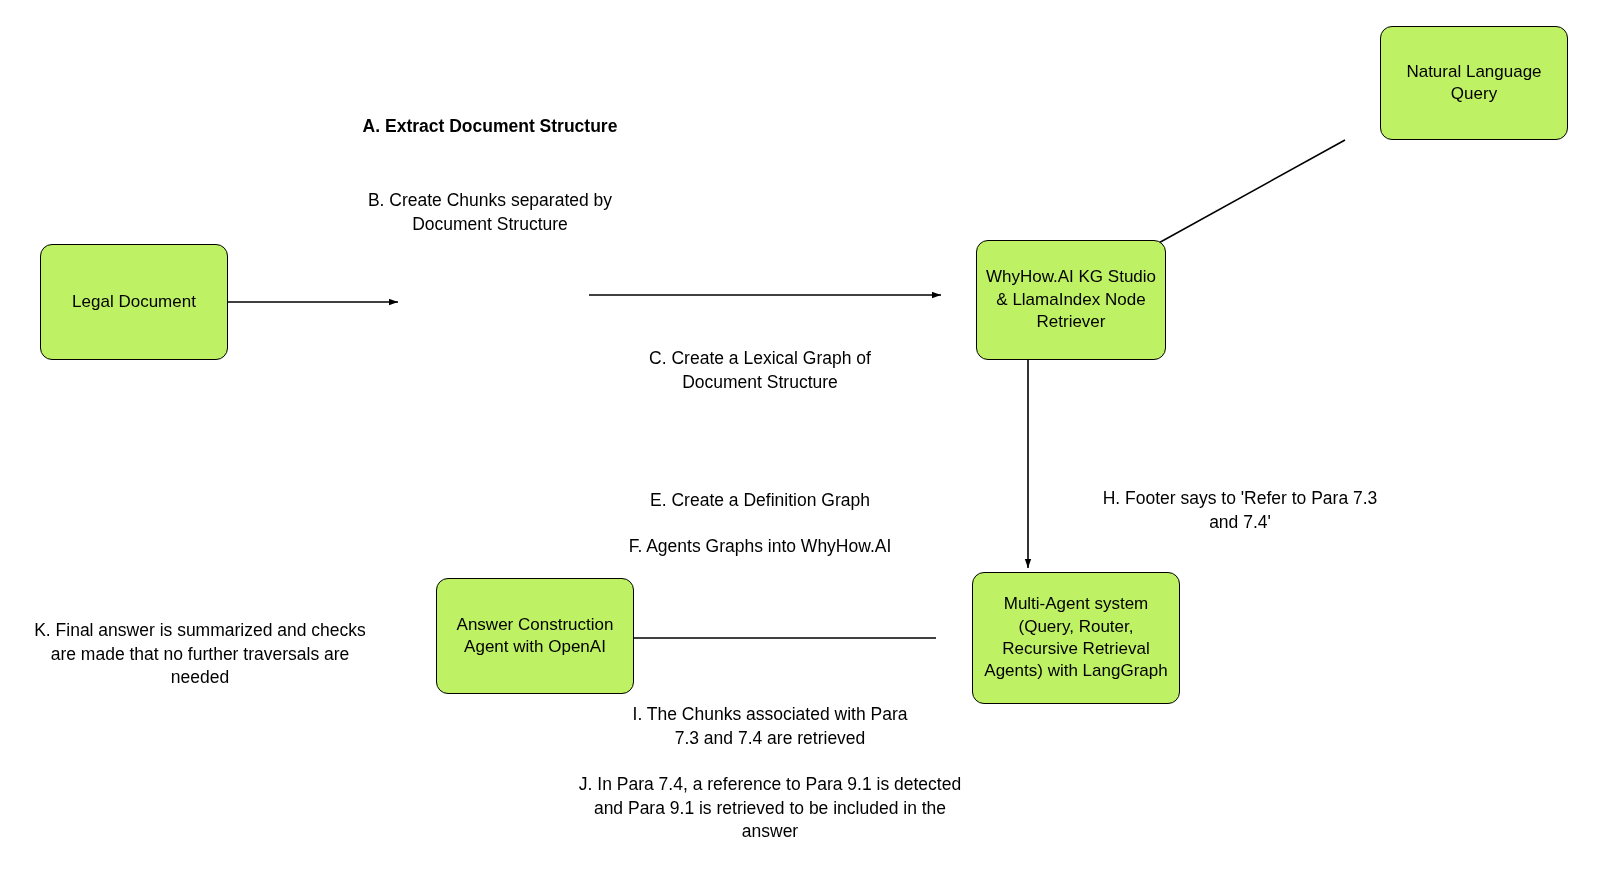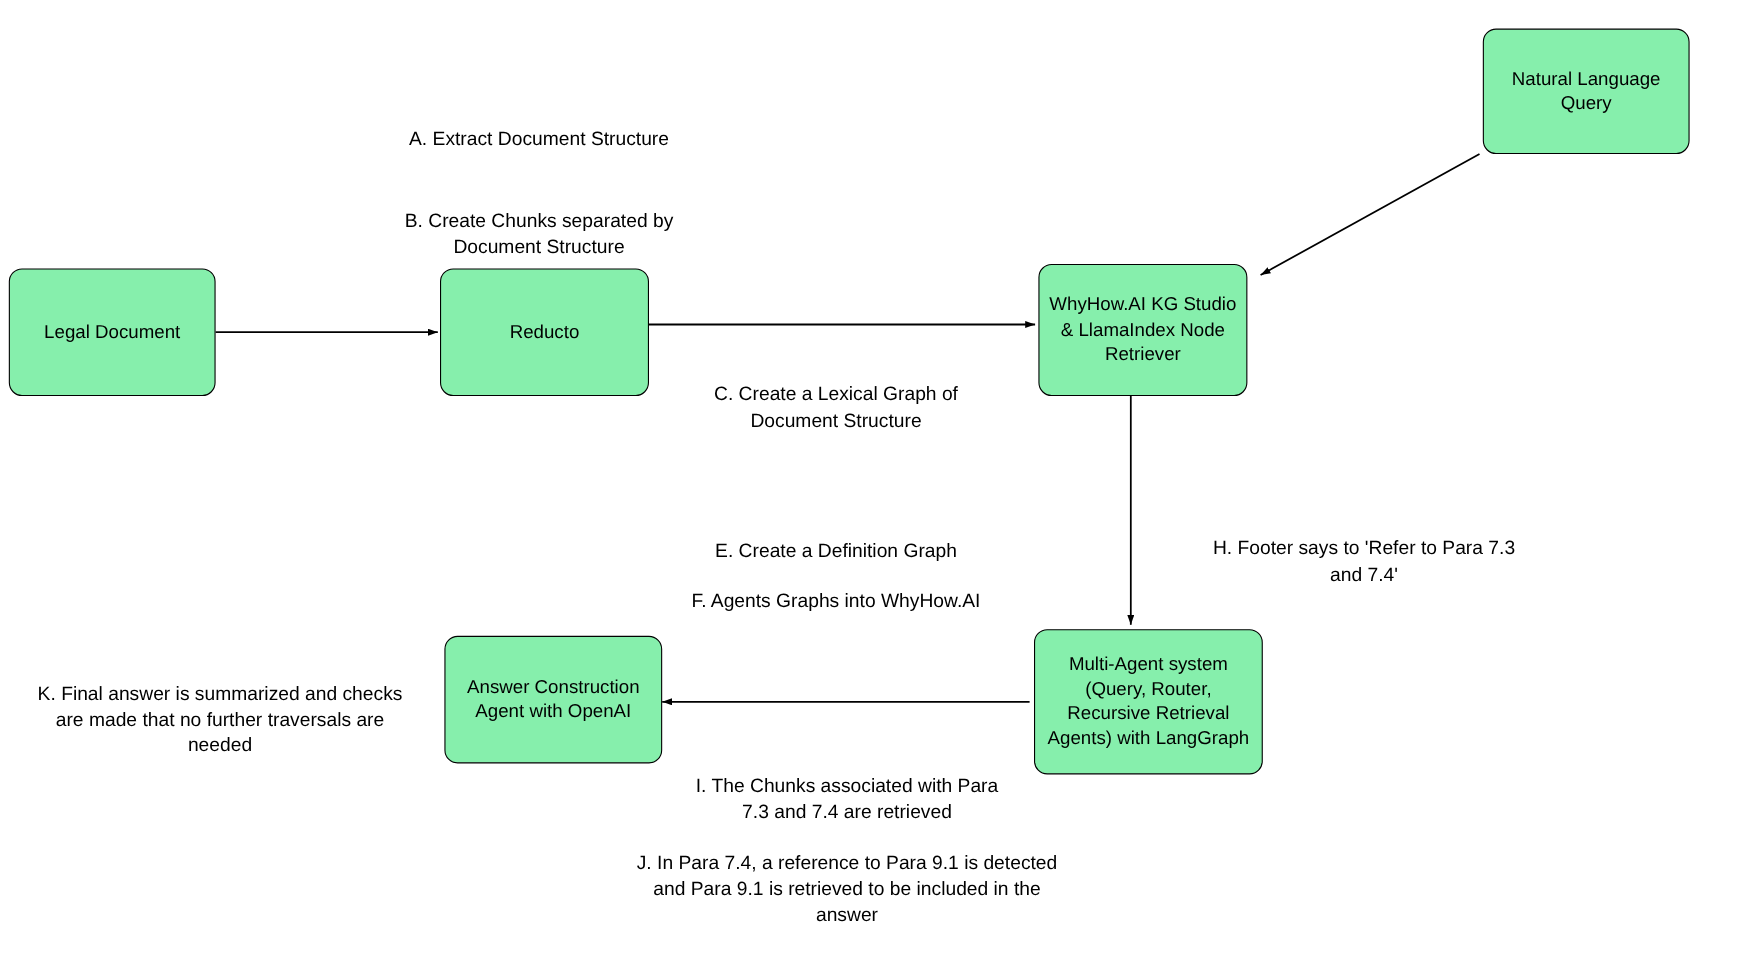--- a/index.html
+++ b/index.html
@@ -24,28 +24,29 @@
     top: 0;
     width: 1600px;
     height: 890px;
     pointer-events: none;
   }
   .node {
     position: absolute;
     box-sizing: border-box;
     border: 1.6px solid #000000;
     border-radius: 12px;
-    background: #86efac;
+    background: #bef264;
     display: flex;
     align-items: center;
     justify-content: center;
     text-align: center;
     font-size: 17px;
     line-height: 1.32;
     padding: 4px 8px;
+    margin-left: 32px;
   }
   .label {
     position: absolute;
     text-align: center;
     font-size: 17.5px;
     line-height: 1.34;
     white-space: pre-line;
     color: #000000;
   }
 </style>
@@ -69,41 +70,38 @@
 
     <line x1="1028" y1="357" x2="1028" y2="568" stroke="#000000" stroke-width="1.6" marker-end="url(#arrow)"></line>
 
     <line x1="936" y1="638" x2="602" y2="638" stroke="#000000" stroke-width="1.6" marker-end="url(#arrow)"></line>
   </svg>
 
   <div class="node" style="left:8px; top:244px; width:188px; height:116px;">
     <span>Legal Document</span>
   </div>
 
-  <div class="node" style="left:400px; top:244px; width:190px; height:116px;">
-    <span>Reducto</span>
-  </div>
 
   <div class="node" style="left:944px; top:240px; width:190px; height:120px;">
     <span>WhyHow.AI KG Studio &amp; LlamaIndex Node Retriever</span>
   </div>
 
   <div class="node" style="left:1348px; top:26px; width:188px; height:114px;">
     <span>Natural Language Query</span>
   </div>
 
   <div class="node" style="left:940px; top:572px; width:208px; height:132px;">
     <span>Multi-Agent system (Query, Router, Recursive Retrieval Agents) with LangGraph</span>
   </div>
 
   <div class="node" style="left:404px; top:578px; width:198px; height:116px;">
     <span>Answer Construction Agent with OpenAI</span>
   </div>
 
-  <div class="label" style="left:350px; top:92px; width:280px;">
+  <div class="label" style="left:350px; top:92px; width:280px;font-weight:bold;">
     <span>A. Extract Document Structure</span>
   </div>
 
   <div class="label" style="left:330px; top:166px; width:320px;">
     <span>B. Create Chunks separated by Document Structure</span>
   </div>
 
   <div class="label" style="left:610px; top:324px; width:300px;">
     <span>C. Create a Lexical Graph of Document Structure</span>
   </div>

